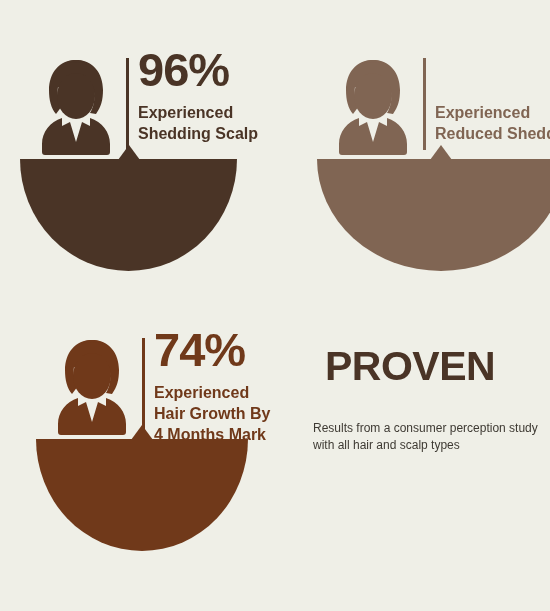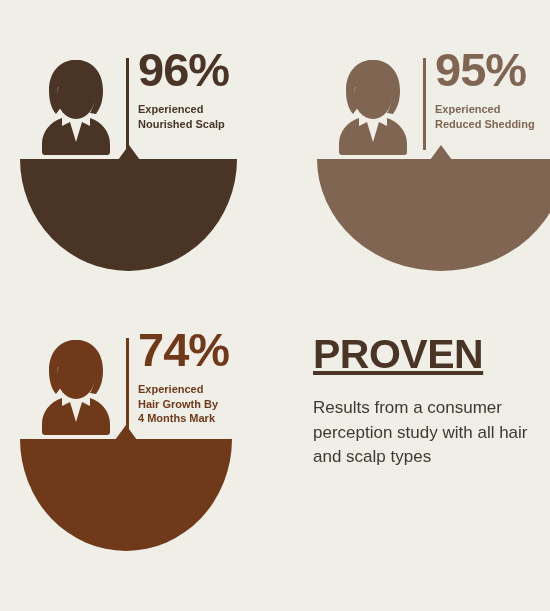--- a/index.html
+++ b/index.html
@@ -24,21 +24,21 @@
   }
 
   
   .stat {
     position: absolute;
     width: 270px;
     height: 290px;
   }
   .stat-1 { left: 0px;   top: 40px; }
   .stat-2 { left: 297px; top: 40px; }
-  .stat-3 { left: 0px;   top: 320px; }
+  .stat-3 { left: 16px;   top: 320px; }
 
   
   .person {
     position: absolute;
     left: 32px;
     top: 16px;
     width: 88px;
     height: 100px;
   }
   .person svg { display: block; width: 100%; height: 100%; }
@@ -63,21 +63,21 @@
     letter-spacing: -1px;
     line-height: 1;
     white-space: nowrap;
   }
 
   
   .caption {
     position: absolute;
     left: 138px;
     top: 62px;
-    font-size: 11px;
+    font-size: 16px;
     font-weight: bold;
     line-height: 1.32;
     white-space: nowrap;
   }
 
   
   .dome-wrap {
     position: absolute;
     left: 20px;
     top: 105px;
@@ -107,32 +107,31 @@
   }
 
   
   #results-block {
     position: absolute;
     left: 313px;
     top: 334px;
     width: 237px;
   }
   #results-heading {
-    margin: 0;
+    margin: 12px;
     font-size: 41px;
     font-weight: bold;
     line-height: 0.98;
     letter-spacing: -0.5px;
     color: #4A3426;
-    text-decoration: underline;
   }
   #results-body {
     margin: 0;
     padding-top: 22px;
-    font-size: 17px;
+    font-size: 12px;
     line-height: 1.44;
     color: #3E3A33;
   }
 </style>
 </head>
 <body style="background: rgb(239, 239, 231);">
 
 <div id="stage">
 
   <div class="stat stat-1">
@@ -143,41 +142,40 @@
           <ellipse cx="44" cy="40" rx="19" ry="23"></ellipse>
           <path d="M44 4 C38 4 34 6 33 9 C36 7 40 6 44 6 C48 6 52 7 55 9 C54 6 50 4 44 4 Z"></path>
           <path d="M30 62 C18 66 10 76 10 88 L10 96 C10 98 11 99 13 99 L75 99 C77 99 78 98 78 96 L78 88 C78 76 70 66 58 62 L58 70 L50 66 L44 86 L38 66 L30 70 Z"></path>
         </g>
       </svg>
     </span>
     <span class="divider ink-bg-1" style="background: rgb(74, 52, 38);"></span>
     <div class="pct ink-1-text" style="color: rgb(74, 52, 38);">96%</div>
     <div class="caption ink-1-text" style="color: rgb(74, 52, 38);">
       <div>Experienced</div>
-      <div>Nourished Scalp</div>
+      <div>Shedding Scalp</div>
     </div>
     <div class="dome-wrap">
       <span class="notch notch-1" style="border-bottom: 15px solid rgb(74, 52, 38);"></span>
       <span class="dome dome-1" style="background: rgb(74, 52, 38);"></span>
     </div>
   </div>
 
   <div class="stat stat-2">
     <span class="person">
       <svg viewBox="0 0 88 100" xmlns="http://www.w3.org/2000/svg">
         <g class="ink-2" fill="#806553">
           <path d="M44 4 C27 4 17 17 17 34 C17 44 19 52 24 58 L30 50 C26 44 25 37 26 31 C34 33 44 30 50 24 C54 30 60 34 62 36 C63 43 62 50 58 57 L64 58 C69 51 71 44 71 34 C71 17 61 4 44 4 Z"></path>
           <ellipse cx="44" cy="40" rx="19" ry="23"></ellipse>
           <path d="M44 4 C38 4 34 6 33 9 C36 7 40 6 44 6 C48 6 52 7 55 9 C54 6 50 4 44 4 Z"></path>
           <path d="M30 62 C18 66 10 76 10 88 L10 96 C10 98 11 99 13 99 L75 99 C77 99 78 98 78 96 L78 88 C78 76 70 66 58 62 L58 70 L50 66 L44 86 L38 66 L30 70 Z"></path>
         </g>
       </svg>
     </span>
     <span class="divider ink-bg-2" style="background: rgb(128, 101, 83);"></span>
-    <div class="pct ink-2-text" style="color: rgb(128, 101, 83);">95%</div>
     <div class="caption ink-2-text" style="color: rgb(128, 101, 83);">
       <div>Experienced</div>
       <div>Reduced Shedding</div>
     </div>
     <div class="dome-wrap">
       <span class="notch notch-2" style="border-bottom: 15px solid rgb(128, 101, 83);"></span>
       <span class="dome dome-2" style="background: rgb(128, 101, 83);"></span>
     </div>
   </div>
 

